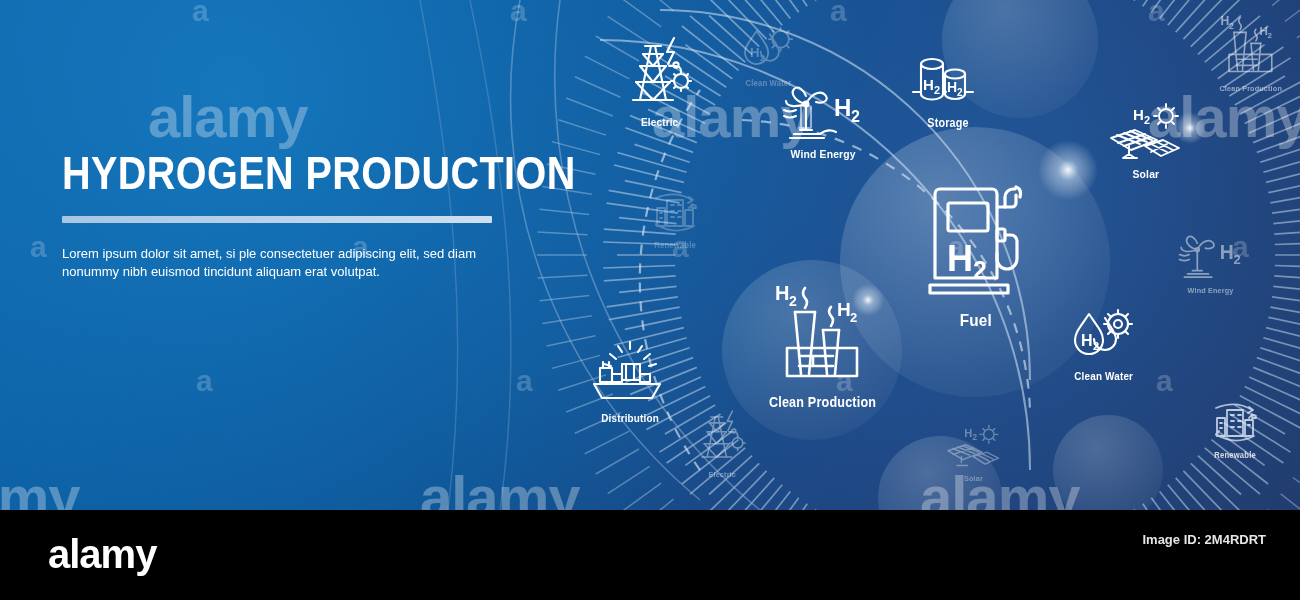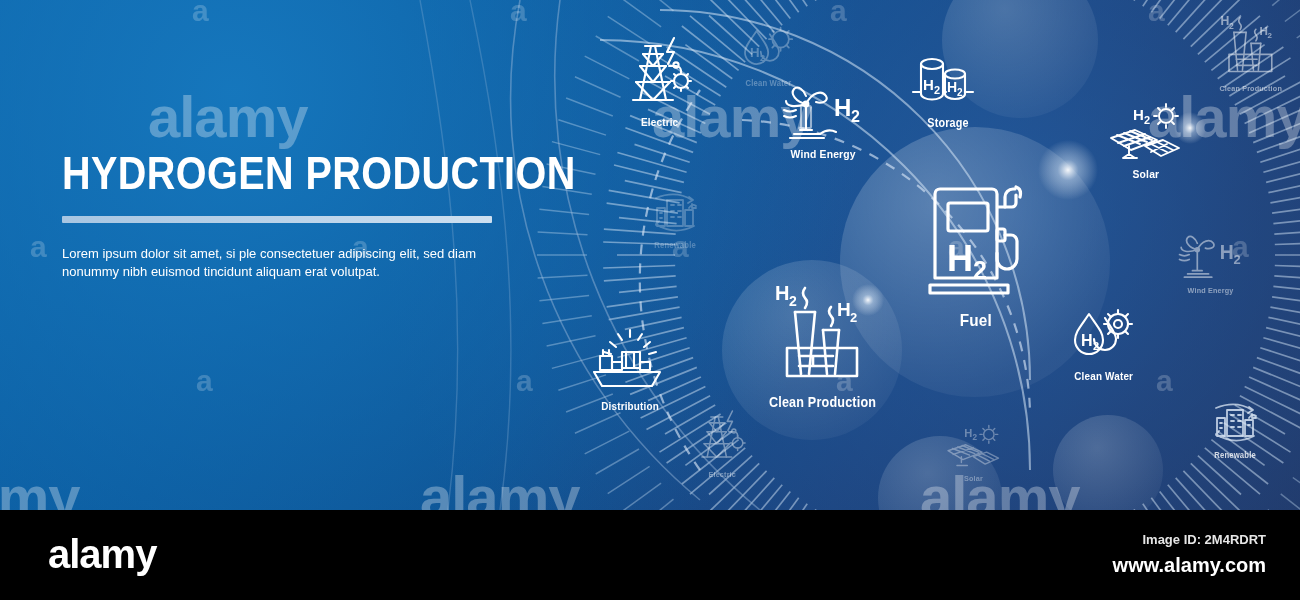--- a/index.html
+++ b/index.html
@@ -514,21 +514,21 @@
         <path d="M36 26 q4 -6 0 -10 q-4 -5 0 -10"></path>
         <path d="M62 44 q4 -6 0 -10 q-4 -5 0 -9"></path>
         <text x="6" y="18" font-family="Liberation Sans, sans-serif" font-size="20" font-weight="bold" fill="#ffffff" stroke="none">H</text>
         <text x="20" y="24" font-family="Liberation Sans, sans-serif" font-size="14" font-weight="bold" fill="#ffffff" stroke="none">2</text>
         <text x="68" y="34" font-family="Liberation Sans, sans-serif" font-size="19" font-weight="bold" fill="#ffffff" stroke="none">H</text>
         <text x="81" y="40" font-family="Liberation Sans, sans-serif" font-size="13" font-weight="bold" fill="#ffffff" stroke="none">2</text>
       </svg>
       <div class="lbl" style="font-size:14px;">Clean Production</div>
     </div>
 
-    <div class="node" style="left:582px; top:328px; width:96px;">
+    <div class="node" style="left:582px; top:340px; width:96px;">
       <svg width="84" height="68" viewBox="0 0 84 68" fill="none" stroke="#ffffff" stroke-width="2.1" stroke-linecap="round" stroke-linejoin="round">
         <path d="M42 2 v7 M30 6 l4 6 M54 6 l-4 6 M22 14 l6 5 M62 14 l-6 5 M16 24 l7 2 M68 24 l-7 2"></path>
         <path d="M34 24 h18 v16 h-18 Z"></path>
         <path d="M38 24 v16 M46 24 v16"></path>
         <path d="M24 34 h10 v8 h-10 Z M52 34 h10 v8 h-10 Z"></path>
         <path d="M12 28 h12 v14 h-12 Z"></path>
         <path d="M15 22 v6 M21 22 v6"></path>
         <path d="M6 44 h66 l-8 14 h-50 Z"></path>
       </svg>
       <div class="lbl" style="font-size:11px;">Distribution</div>
@@ -654,16 +654,15 @@
       <div class="wm-a" style="left:516px; top:366px;">a</div>
       <div class="wm-a" style="left:836px; top:366px;">a</div>
       <div class="wm-a" style="left:1156px; top:366px;">a</div>
     </div>
 
   </div>
 
   <div id="footer">
     <div class="logo">alamy</div>
     <div class="imgid">Image ID: 2M4RDRT</div>
-    <div class="site">www.alamy.com</div>
   </div>
 
 </div>
 
 </body></html>

